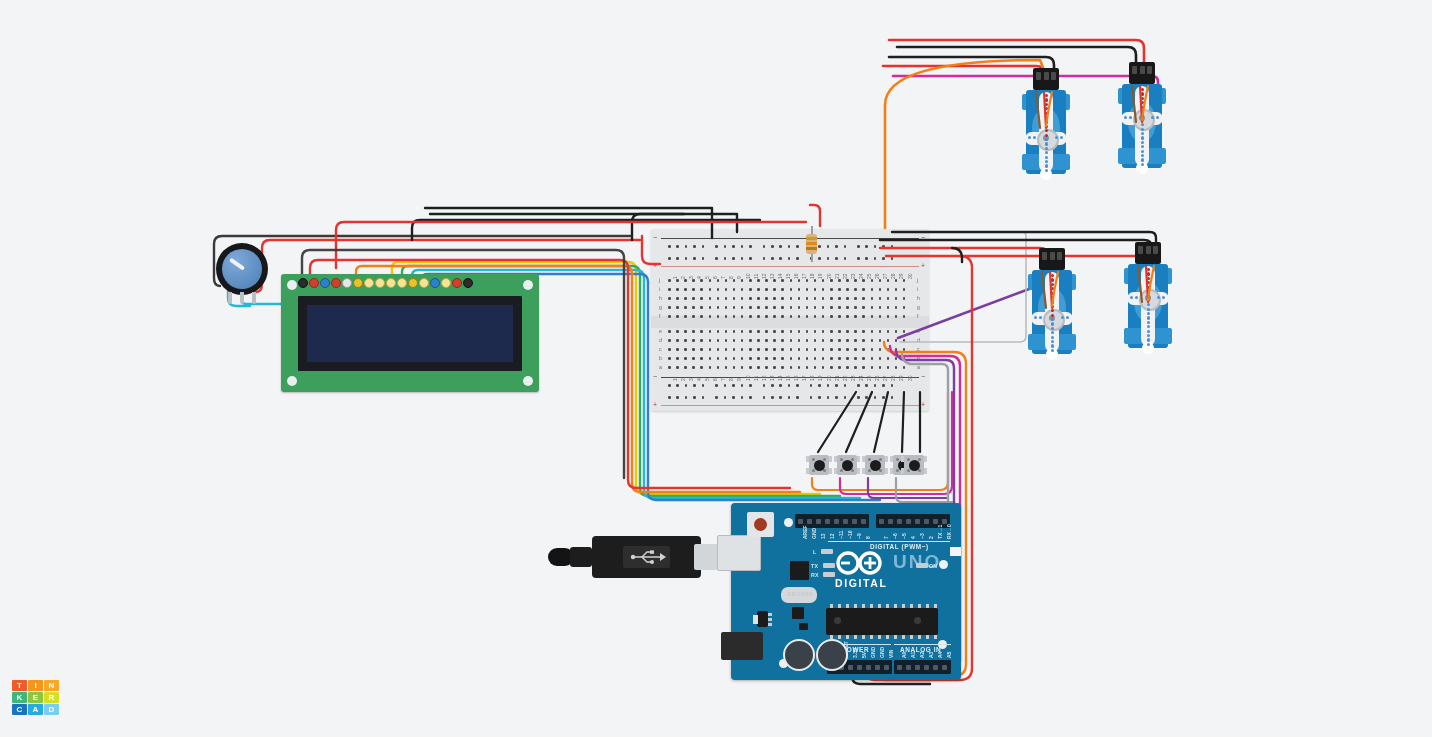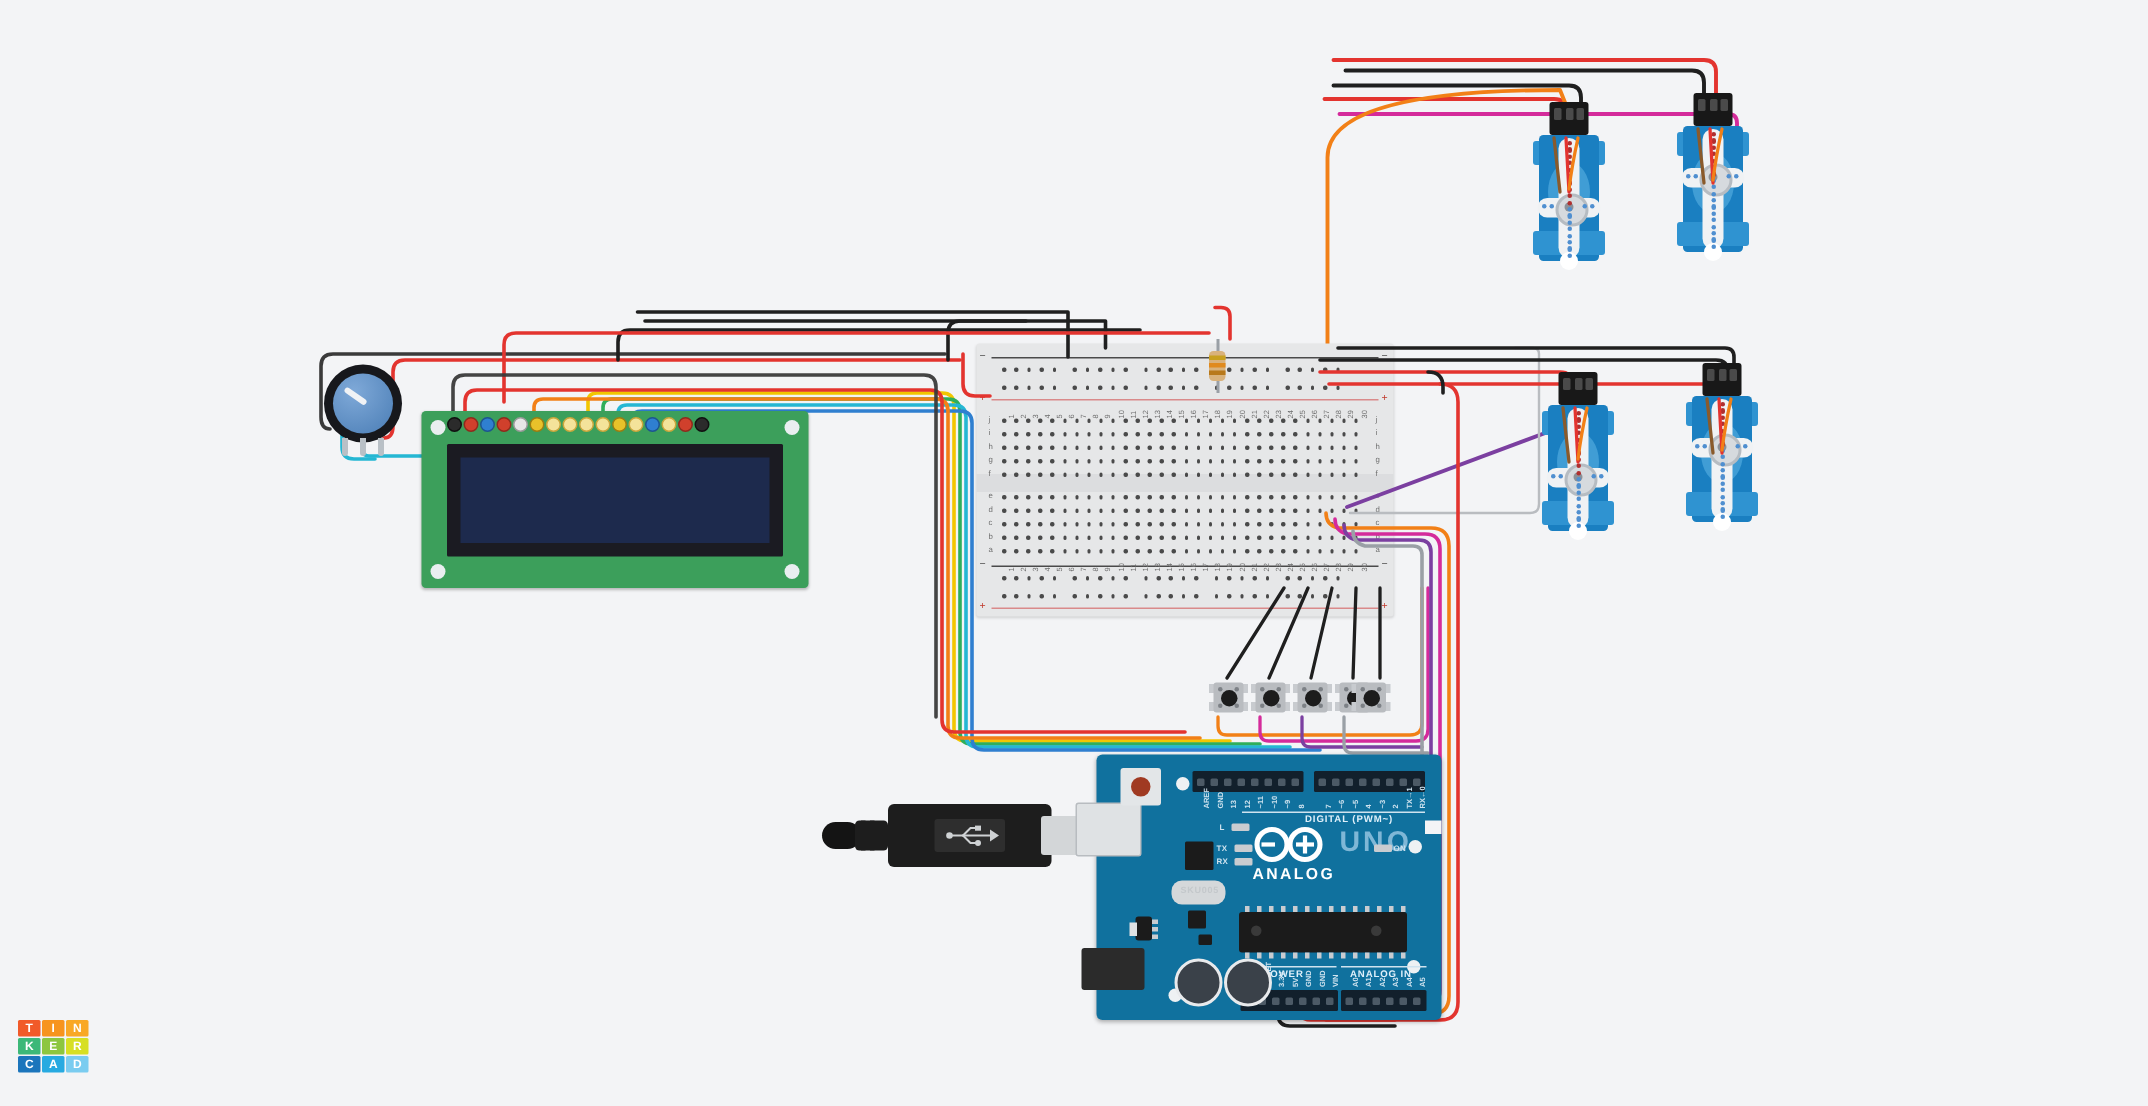--- a/index.html
+++ b/index.html
@@ -1101,21 +1101,21 @@
     <div class="sec" style="left:111px;top:143px;">POWER</div>
     <div class="sec" style="left:169px;top:143px;">ANALOG IN</div>
 
     <svg class="logo-inf" style="left:104px;top:47px;" width="48" height="26" viewBox="0 0 48 26">
       <circle cx="13" cy="13" r="10" fill="none" stroke="#ffffff" stroke-width="3.4"></circle>
       <circle cx="35" cy="13" r="10" fill="none" stroke="#ffffff" stroke-width="3.4"></circle>
       <rect x="6" y="11.6" width="9" height="2.8" fill="#ffffff"></rect>
       <rect x="33.6" y="7" width="2.8" height="12" fill="#ffffff"></rect>
       <rect x="29" y="11.6" width="12" height="2.8" fill="#ffffff"></rect>
     </svg>
-    <div class="sec" style="left:104px;top:74px;font-size:10.5px;letter-spacing:1.6px;color:#ffffff;">ANALOG</div>
+    <div class="sec" style="left:104px;top:74px;font-size:10.5px;letter-spacing:1.6px;color:#ffffff;">DIGITAL</div>
     <div class="sec" style="left:162px;top:48px;font-size:19px;letter-spacing:2px;color:#7fb7d6;">UNO</div>
 
     <div class="lbl" style="left:82px;top:46px;">L</div>
     <div class="ledblk" style="left:90px;top:46px;width:12px;height:5px;"></div>
     <div class="lbl" style="left:80px;top:60px;">TX</div>
     <div class="ledblk" style="left:92px;top:60px;width:12px;height:5px;"></div>
     <div class="lbl" style="left:80px;top:69px;">RX</div>
     <div class="ledblk" style="left:92px;top:69px;width:12px;height:5px;"></div>
     <div class="ledblk" style="left:185px;top:60px;width:12px;height:5px;"></div>
     <div class="lbl" style="left:198px;top:60px;">ON</div>

